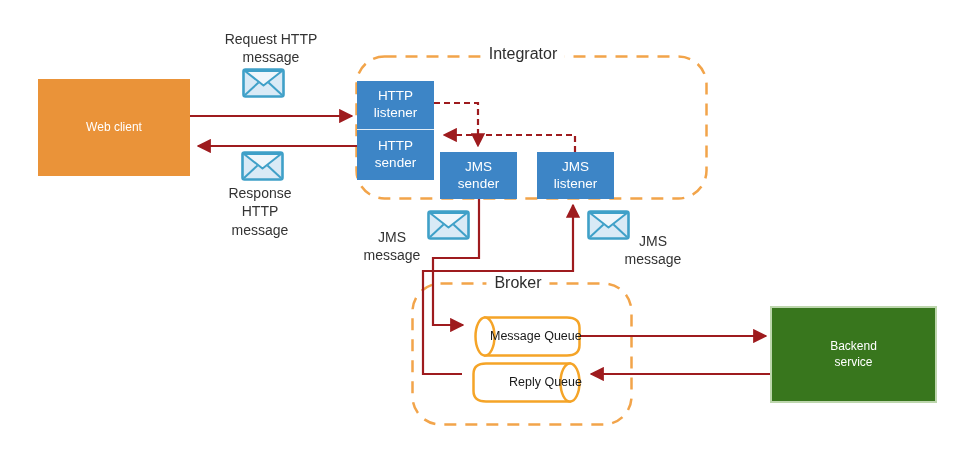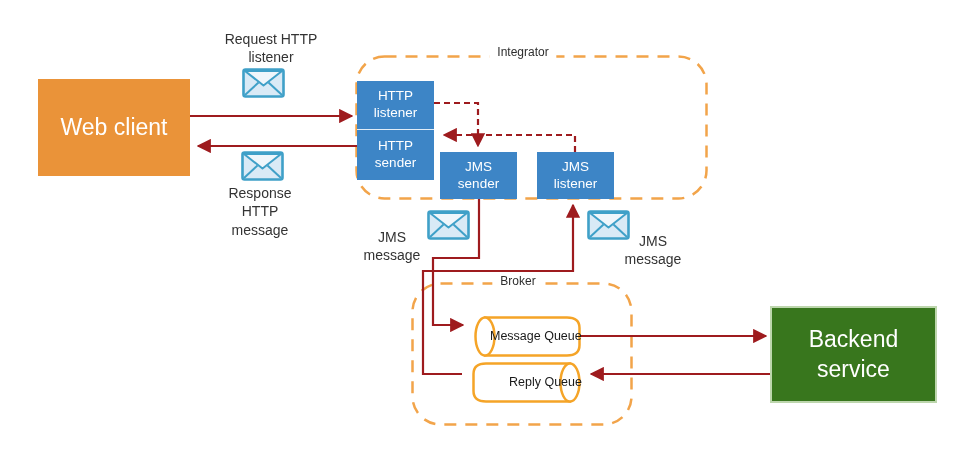--- a/index.html
+++ b/index.html
@@ -8,33 +8,33 @@
     font-family:"Liberation Sans","DejaVu Sans",sans-serif;
   }
   svg.layer{position:absolute;left:0;top:0;pointer-events:none;}
   #layer-shapes{z-index:1;}
   #layer-arrows{z-index:3;}
   .node{
     position:absolute;display:flex;align-items:center;justify-content:center;
     text-align:center;color:#ffffff;white-space:pre-line;z-index:2;
     box-sizing:border-box;line-height:1.25;
   }
-  .node.big{font-size:23px;line-height:1.3;}
+  .node.big{font-size:12px;line-height:1.3;}
   .node.small{font-size:13.5px;}
   .orange-node{background:#EA9339;}
   .blue-node{background:#3D85C6;}
   .green-node{background:#38761D;border:2px solid #BDD6AD;}
   .divided{border-bottom:1px solid rgba(255,255,255,0.85);}
   .ann{
     position:absolute;transform:translateX(-50%);text-align:center;
     color:#333333;font-size:14px;line-height:1.32;white-space:pre-line;z-index:4;
   }
   .container-label{
     position:absolute;transform:translateX(-50%);text-align:center;
-    color:#2e2e2e;font-size:12px;background:#ffffff;padding:0 8px;z-index:4;
+    color:#2e2e2e;font-size:16px;background:#ffffff;padding:0 8px;z-index:4;
     white-space:nowrap;
   }
   .queue-label{
     position:absolute;text-align:left;color:#1a1a1a;font-size:12.5px;z-index:4;
     white-space:nowrap;
   }
   .envelope{position:absolute;z-index:2;line-height:0;}
 </style>
 </head>
 <body>
@@ -85,21 +85,21 @@
 service</span>
   </div>
 
   <div class="container-label" style="left:523px;top:45px;">Integrator</div>
   <div class="container-label" style="left:518px;top:274px;">Broker</div>
 
   <div class="queue-label" style="left:490px;top:329px;width:90px;">Message Queue</div>
   <div class="queue-label" style="left:475px;top:375px;width:94px;margin-left:34px;">Reply Queue</div>
 
   <div class="ann" style="left:271px;top:30px;width:160px;">Request HTTP
-listener</div>
+message</div>
   <div class="ann" style="left:260px;top:184px;width:120px;">Response
 HTTP
 message</div>
   <div class="ann" style="left:392px;top:228px;width:100px;">JMS
 message</div>
   <div class="ann" style="left:653px;top:232px;width:100px;">JMS
 message</div>
 
   <div class="envelope" style="left:242px;top:68px;">
     <svg width="43" height="30" viewBox="0 0 43 30">

